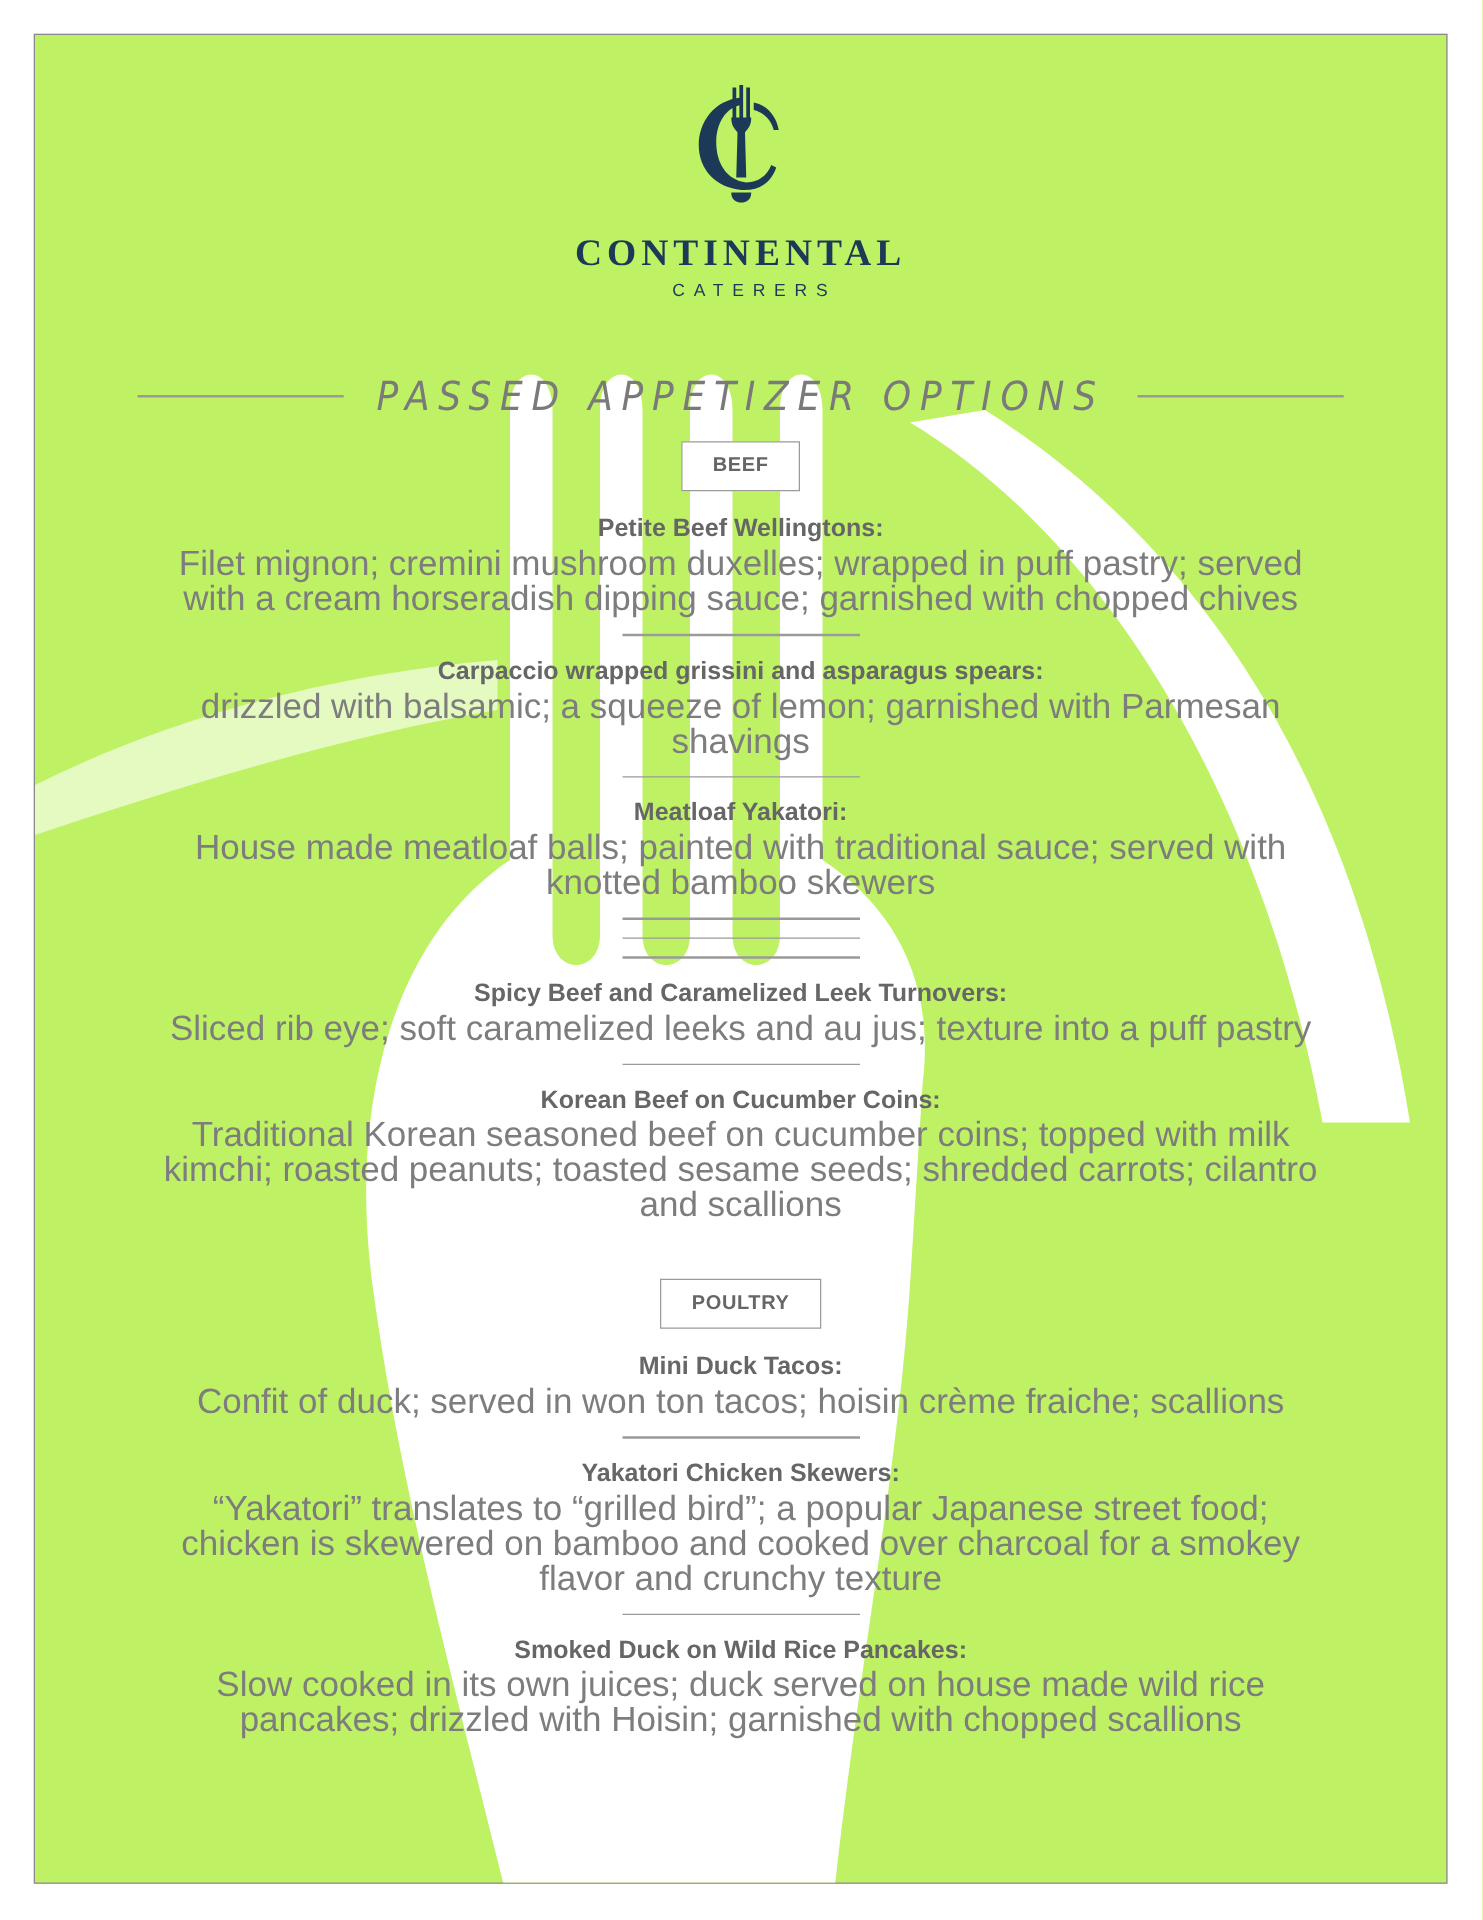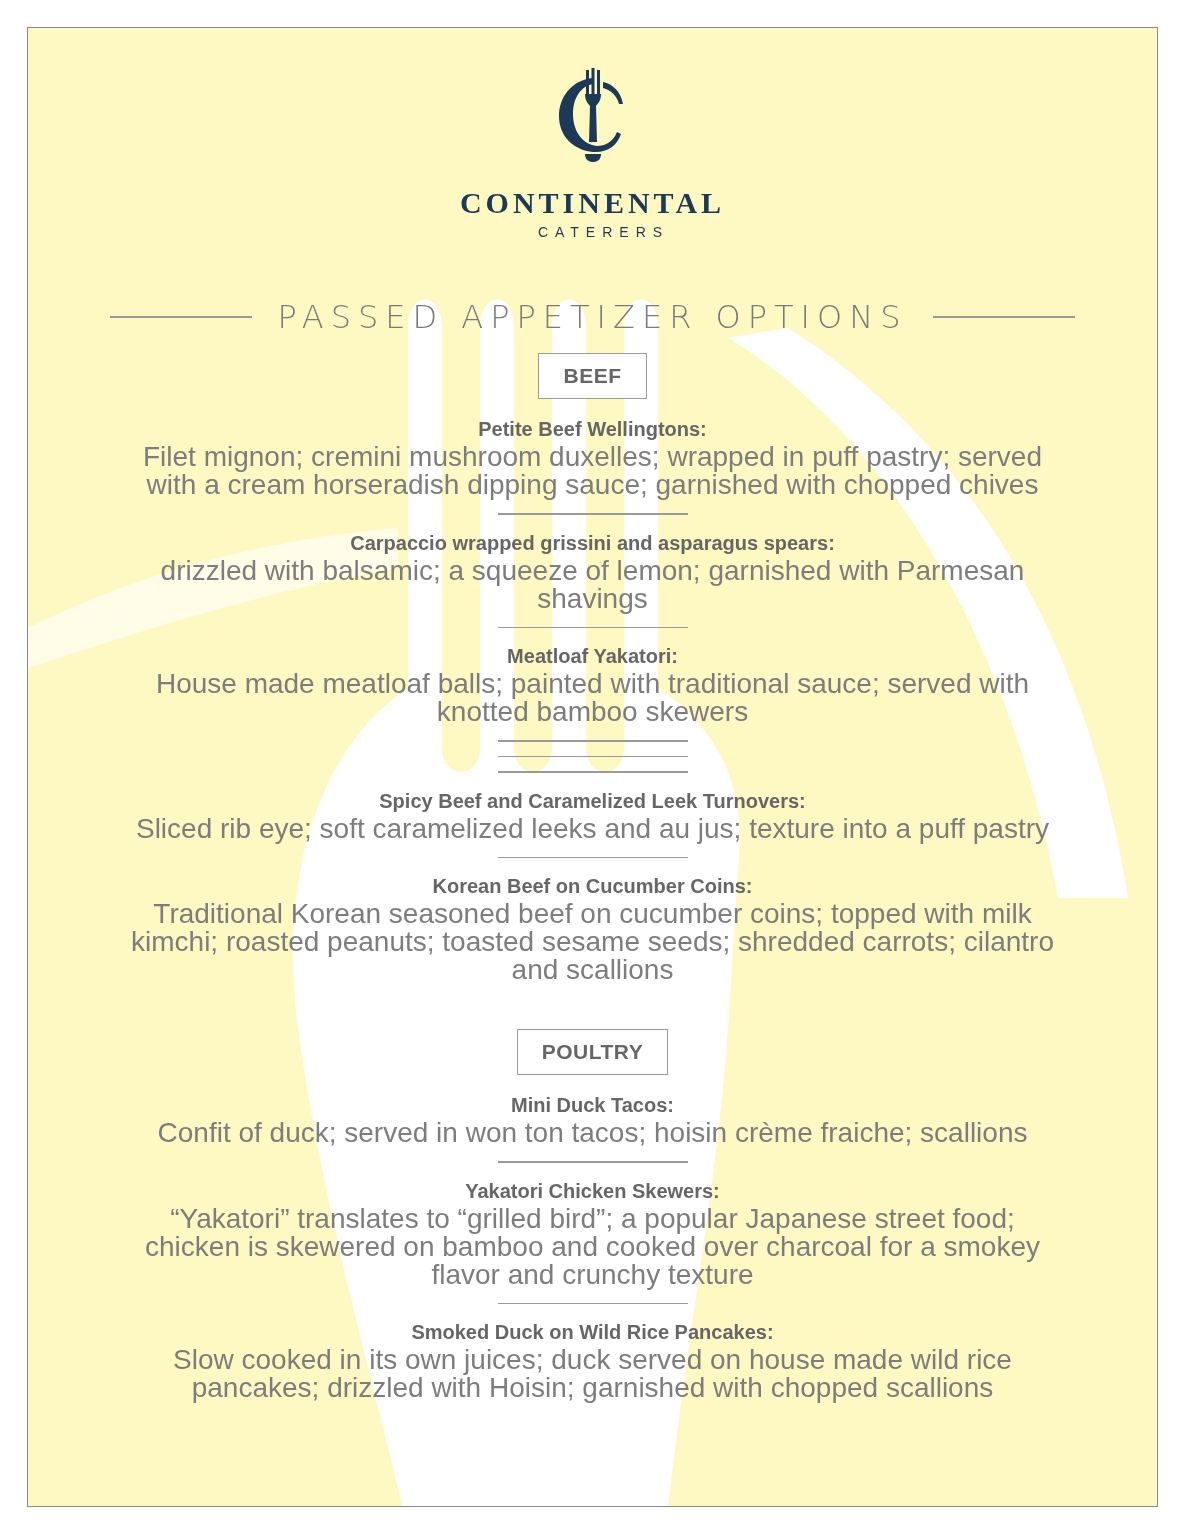--- a/index.html
+++ b/index.html
@@ -7,21 +7,21 @@
     width: 1186px; height: 1536px;
     background: #ffffff;
     position: relative;
     overflow: hidden;
     font-family: "Liberation Sans", sans-serif;
   }
   .page {
     position: absolute;
     left: 27px; top: 27px;
     width: 1131px; height: 1480px;
-    background: #fef9c3;
+    background: #bef264;
     border: 1.5px solid #8a8a8a;
     box-sizing: border-box;
     overflow: hidden;
   }
   .bg-fork {
     position: absolute; left: 0; top: 0;
     width: 1131px; height: 1480px;
     pointer-events: none;
   }
   .logo {
@@ -54,33 +54,34 @@
   }
   .title-row h1 {
     margin: 0 26px;
     font-family: "DejaVu Sans", sans-serif;
     font-weight: 200;
     font-size: 32px;
     letter-spacing: 7px;
     color: #7a7a7a;
     -webkit-text-stroke: 0;
     font-stretch: condensed;
+    font-style: italic;
   }
   .content {
     position: absolute; left: 0; right: 0; top: 325px;
     text-align: center;
     color: #6f6f6f;
   }
   .badge {
     display: inline-block;
     border: 1.5px solid #9a9a9a;
     background: #ffffff;
     padding: 10px 24px;
     font-weight: bold;
-    font-size: 21px;
+    font-size: 16px;
     color: #666666;
     letter-spacing: 0.5px;
   }
   .item-name {
     font-weight: bold;
     font-size: 20px;
     color: #666666;
     line-height: 28px;
   }
   .item-desc {

